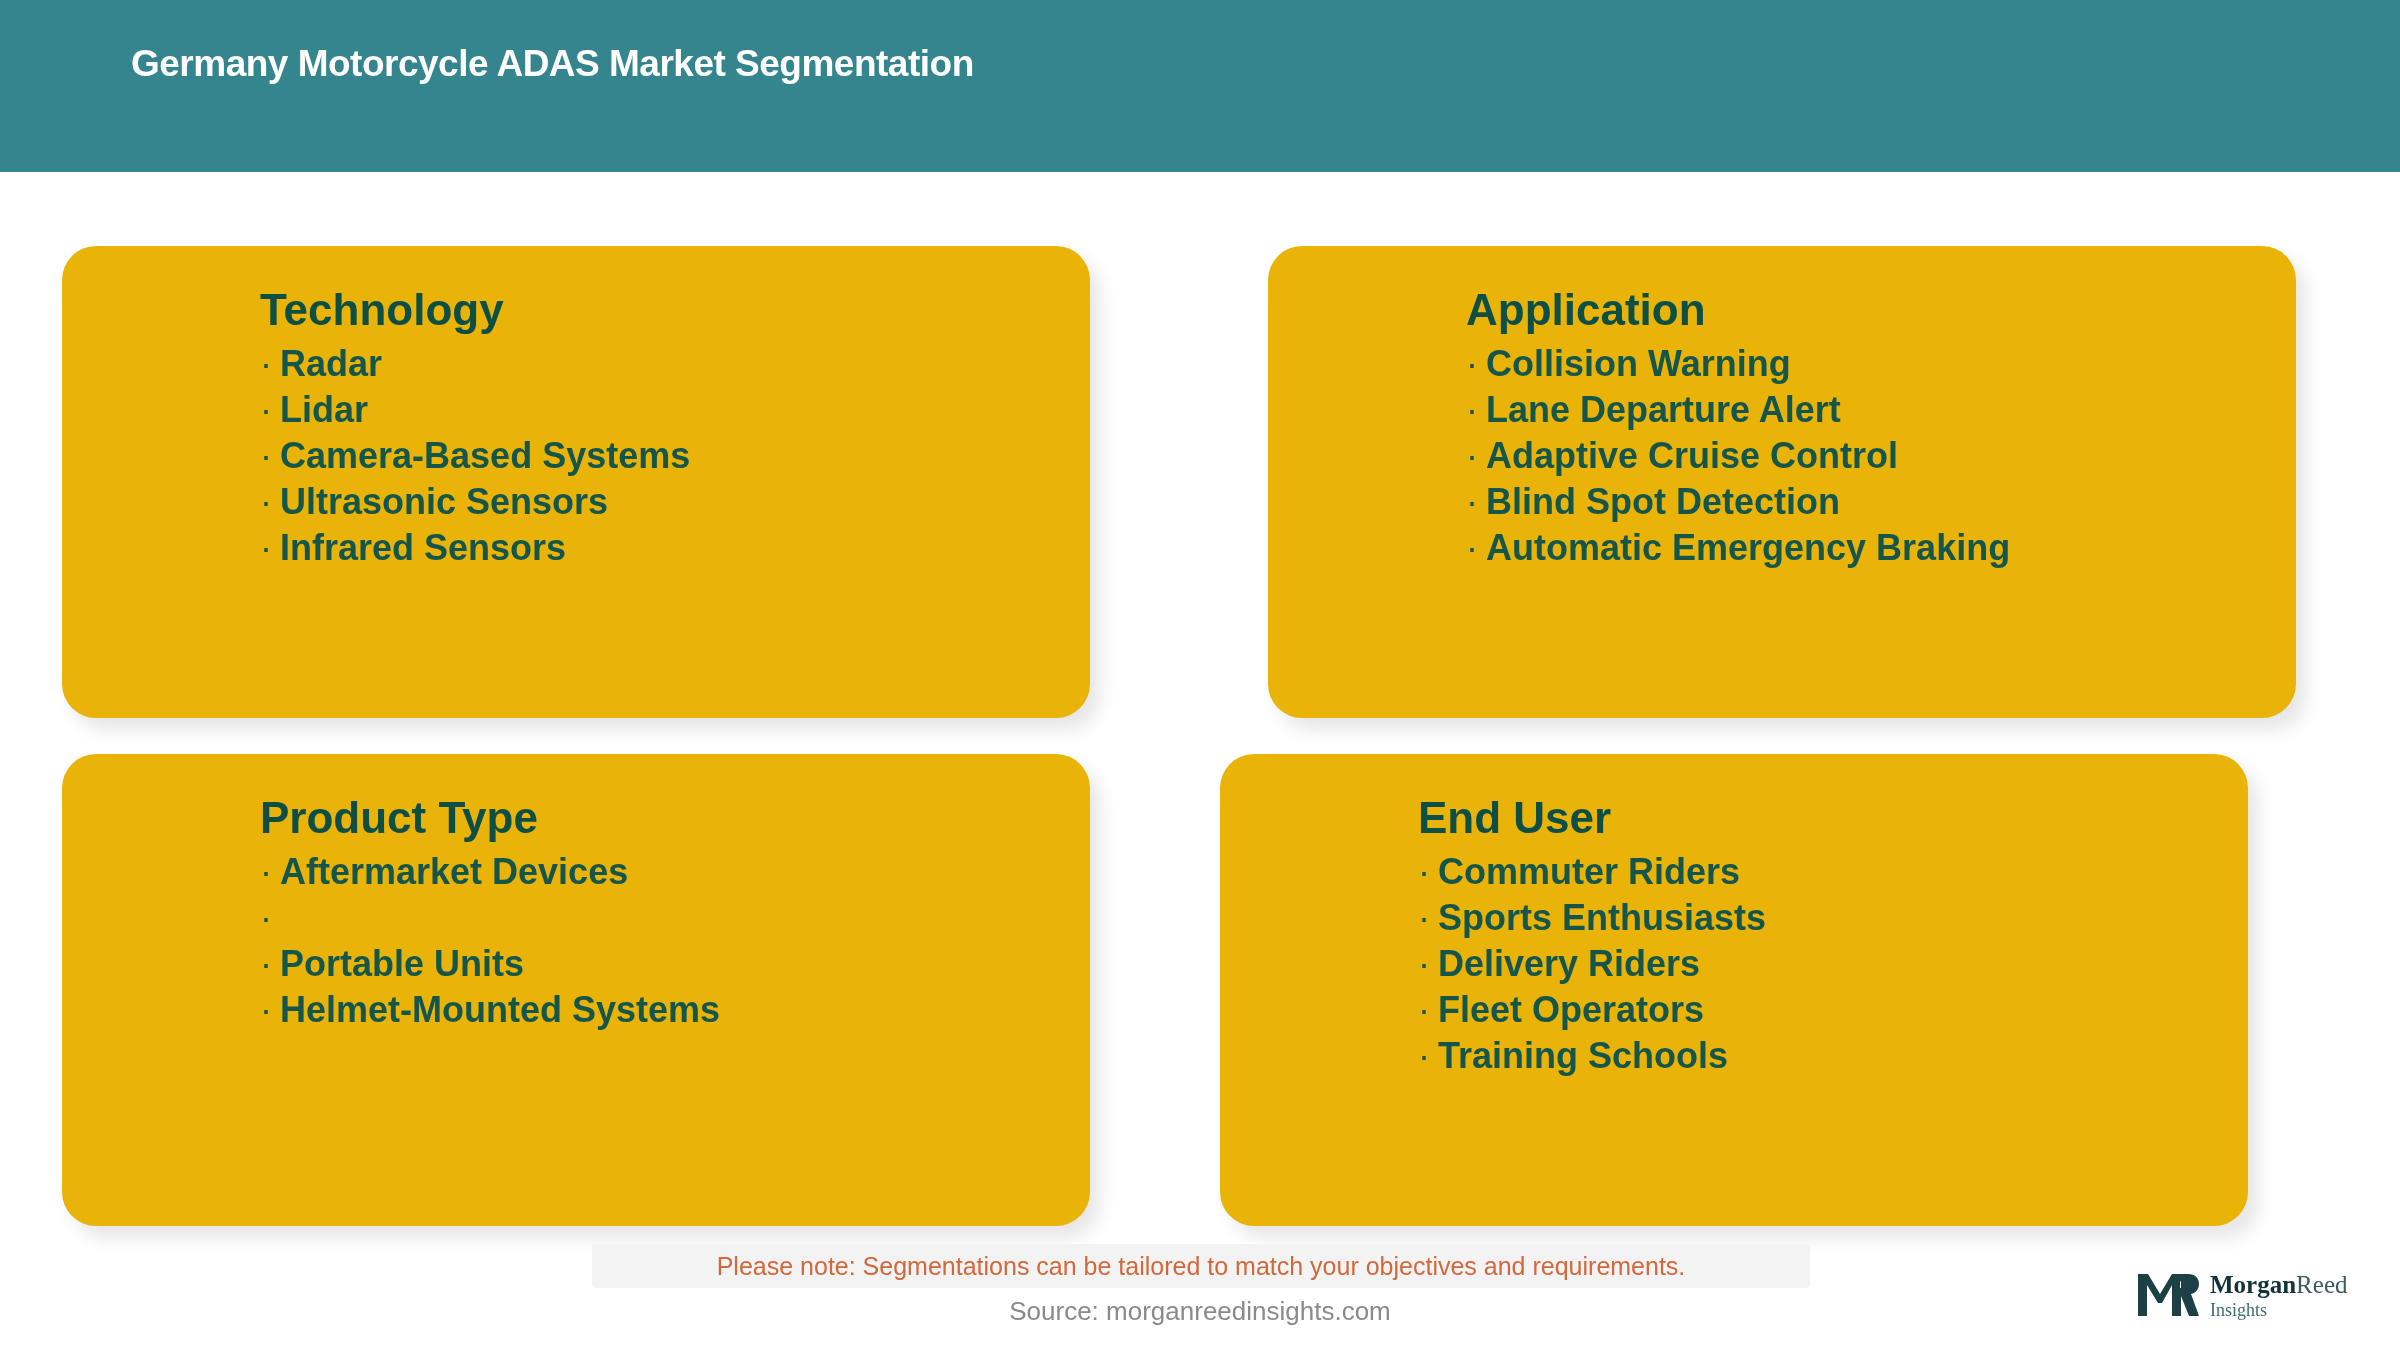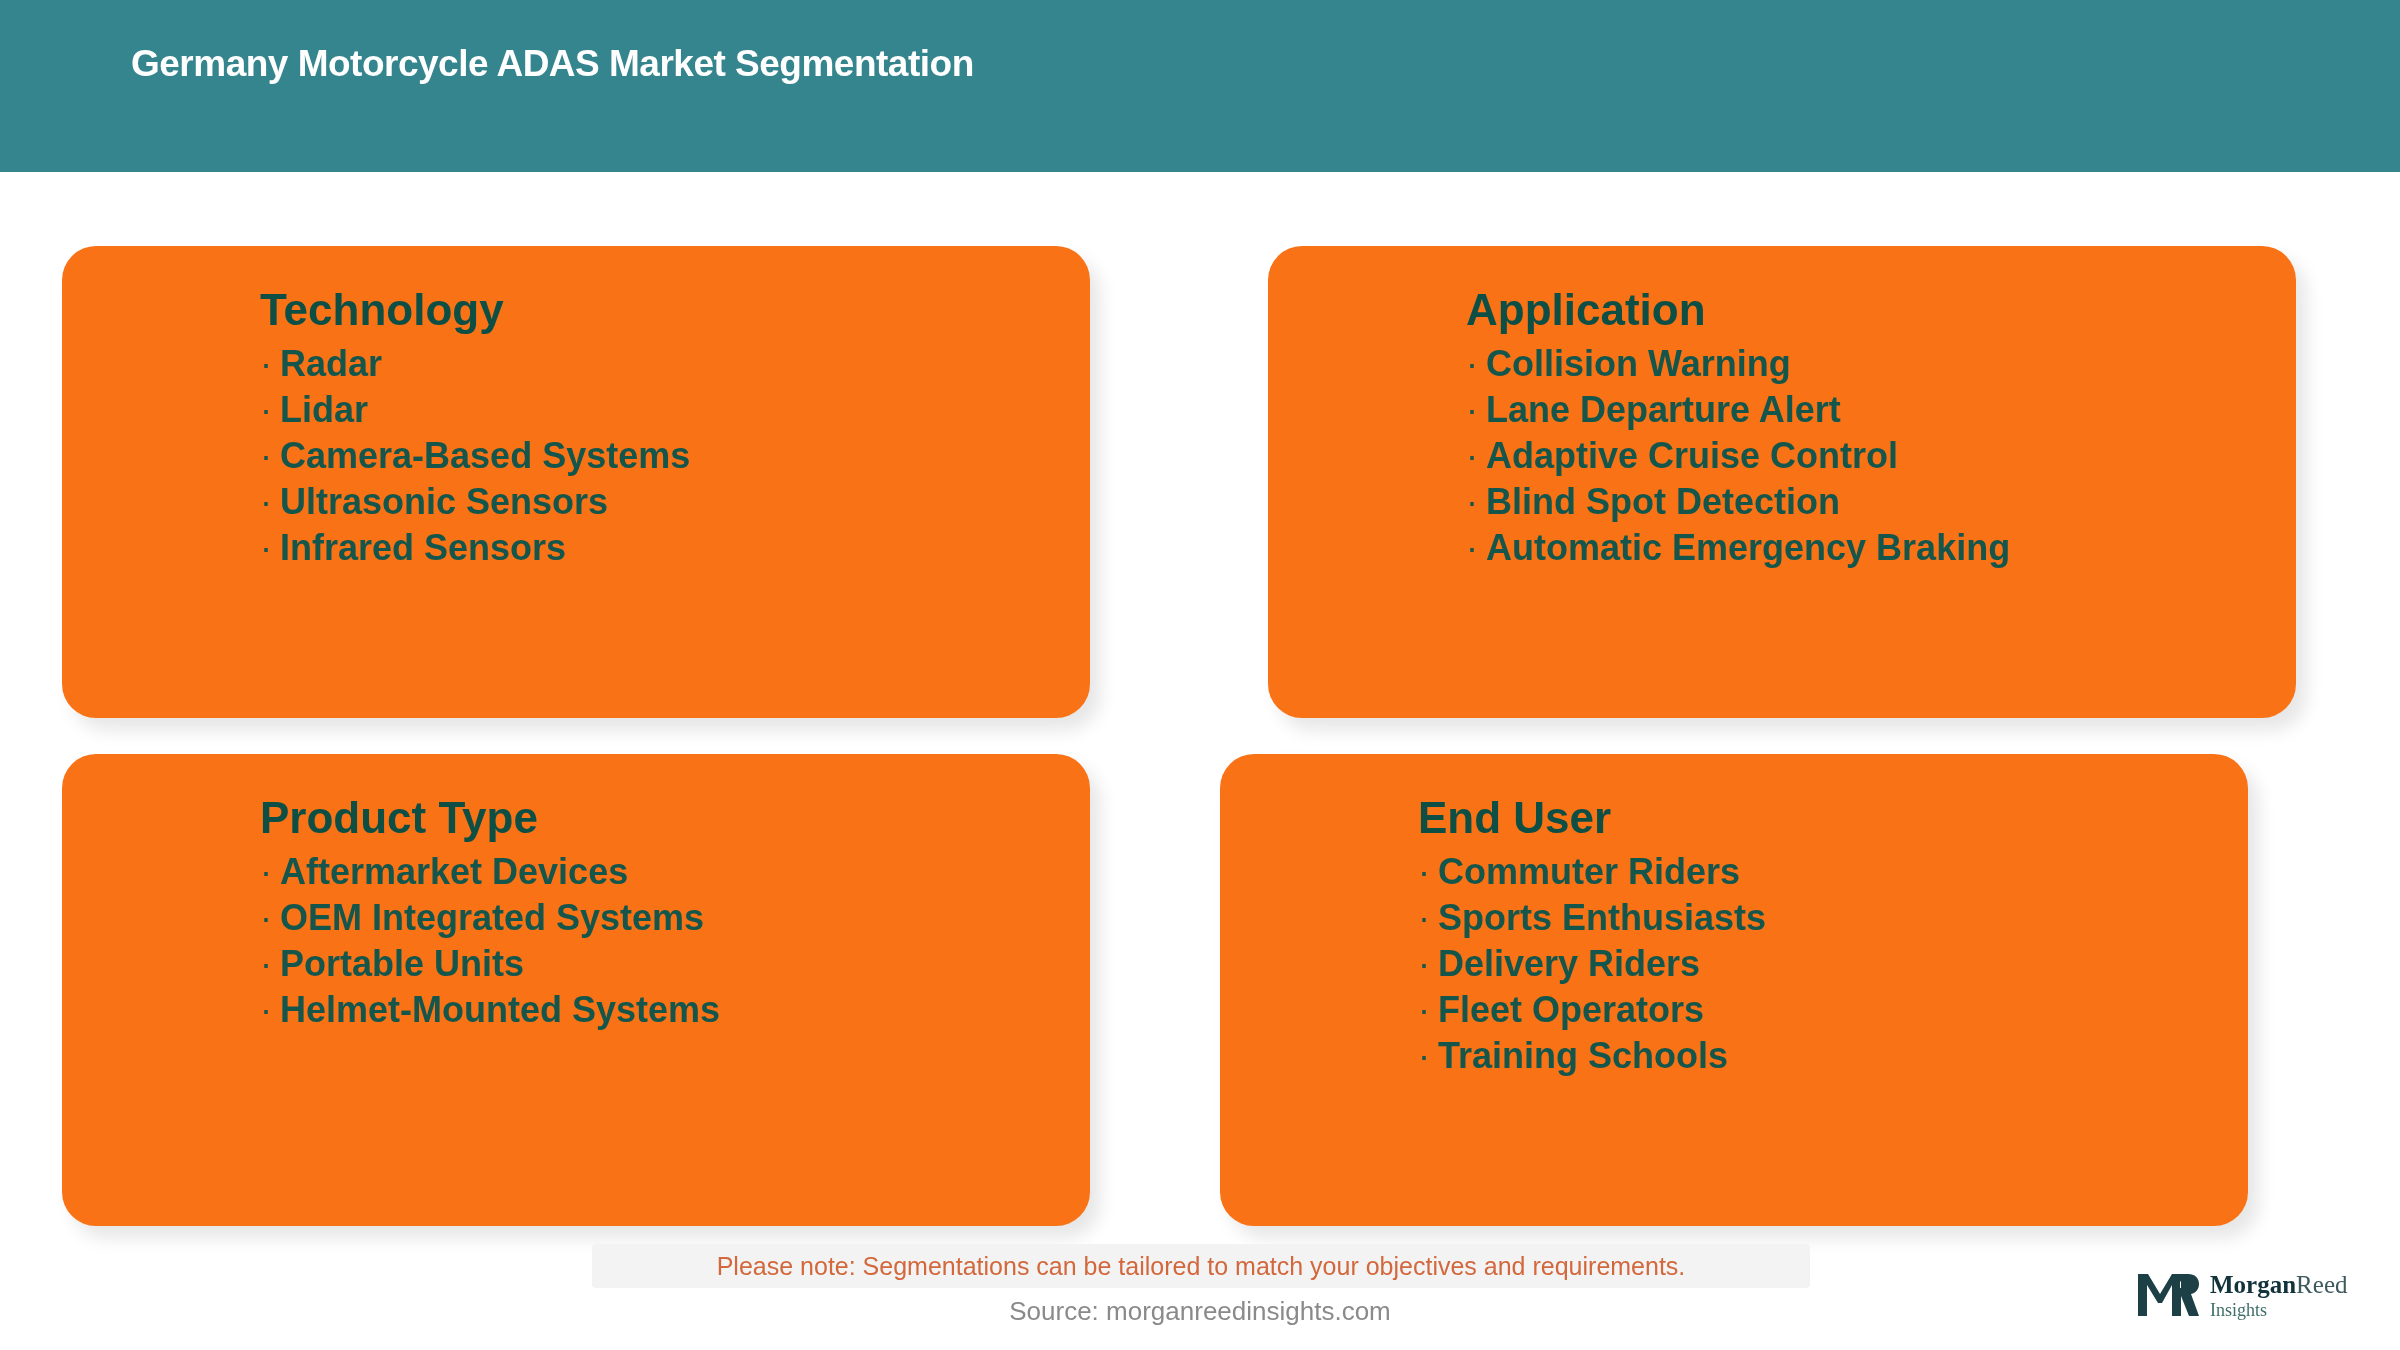--- a/index.html
+++ b/index.html
@@ -40,21 +40,21 @@
   
   .cards {
     position: absolute;
     left: 0;
     top: 172px;
     width: 2400px;
     height: 1060px;
   }
   .card {
     position: absolute;
-    background: #f97316;
+    background: #eab308;
     border-radius: 34px;
     box-sizing: border-box;
     box-shadow: 10px 12px 18px rgba(0, 0, 0, 0.10);
   }
   .card-tl { left: 62px;   top: 74px;  width: 1028px; height: 472px; }
   .card-tr { left: 1268px; top: 74px;  width: 1028px; height: 472px; }
   .card-bl { left: 62px;   top: 582px; width: 1028px; height: 472px; }
   .card-br { left: 1220px; top: 582px; width: 1028px; height: 472px; }
 
   .card-inner {
@@ -237,21 +237,20 @@
   <div class="card card-bl">
     <div class="card-inner">
       <div class="card-title">Product Type</div>
       <ul class="card-list">
         <li>
           <span class="bullet-dot">·</span>
           <span class="item-label">Aftermarket Devices</span>
         </li>
         <li>
           <span class="bullet-dot">·</span>
-          <span class="item-label">OEM Integrated Systems</span>
         </li>
         <li>
           <span class="bullet-dot">·</span>
           <span class="item-label">Portable Units</span>
         </li>
         <li>
           <span class="bullet-dot">·</span>
           <span class="item-label">Helmet-Mounted Systems</span>
         </li>
       </ul>

